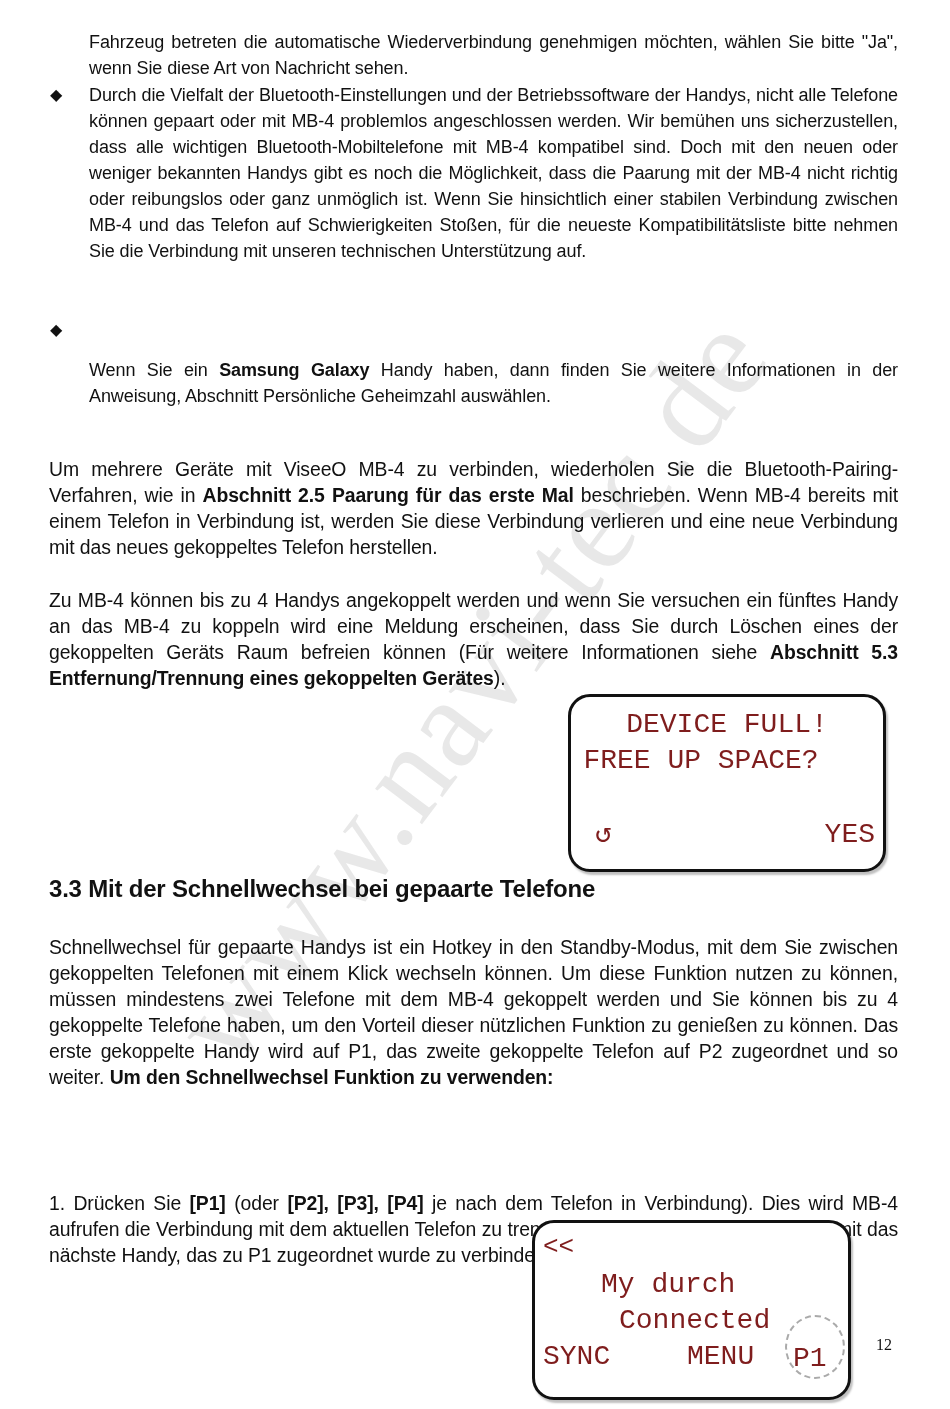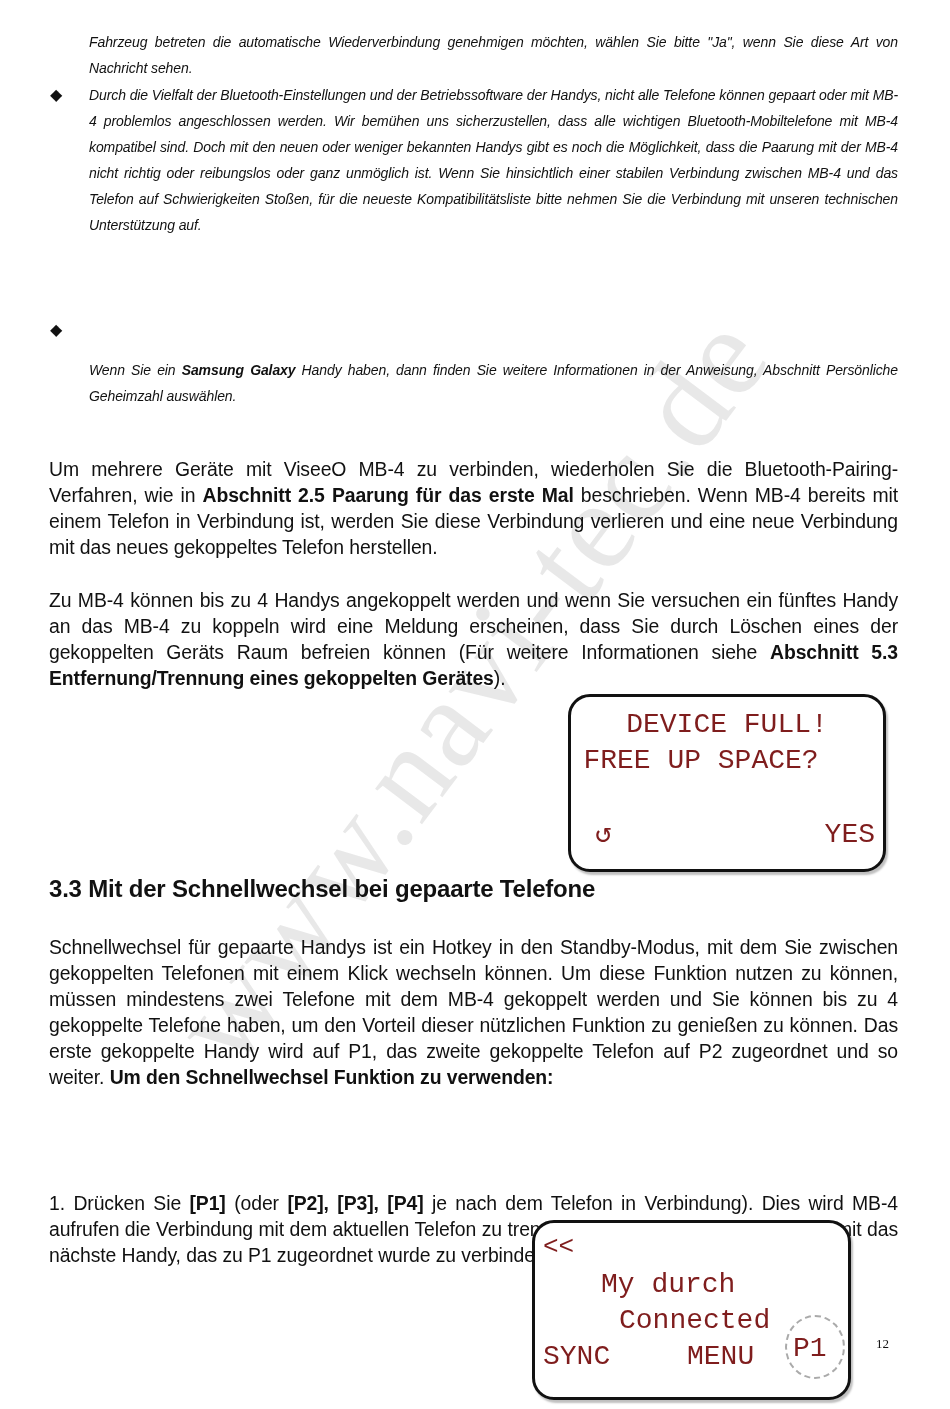--- a/index.html
+++ b/index.html
@@ -6,34 +6,34 @@
   body {
     width: 950px; height: 1409px; position: relative; overflow: hidden;
     font-family: "Liberation Sans", sans-serif; color: #111;
   }
   .page { position: absolute; left: 0; top: 0; width: 950px; height: 1409px; }
   .para {
     position: absolute; left: 49px; width: 849px;
     font-size: 19.4px; line-height: 26px; text-align: justify;
     text-align-last: left; letter-spacing: -0.1px;
   }
-  .bullet-text { position: absolute; left: 89px; width: 809px; font-size: 14px; line-height: 26px; text-align: justify; font-style: italic; letter-spacing: -0.1px; }
+  .bullet-text { position: absolute; left: 89px; width: 809px; font-size: 18px; line-height: 26px; text-align: justify; letter-spacing: -0.1px; }
   .bullet-mark { position: absolute; left: 50px; font-size: 16px; line-height: 26px; }
   .heading {
     position: absolute; left: 49px; font-size: 24px; font-weight: bold;
     line-height: 30px; letter-spacing: -0.2px;
   }
   b { font-weight: bold; }
   .lcd {
     position: absolute; border: 3px solid #111; border-radius: 22px;
     background: #fff; box-shadow: 2px 3px 2px rgba(0,0,0,0.25);
     font-family: Liberation Mono, monospace; color: #7f1d1d;
   }
   .lcd .line { position: absolute; font-size: 28px; line-height: 32px; white-space: nowrap; }
-  .page-num { position: absolute; left: 876px; top: 1336px; font-family: "Liberation Serif", serif; font-size: 13px; }
+  .page-num { position: absolute; left: 876px; top: 1336px; font-family: "Liberation Serif", serif; font-size: 16px; }
   .watermark {
     position: absolute; left: 470px; top: 690px;
     transform: translate(-50%, -50%) rotate(-53deg);
     font-family: "Liberation Serif", serif; font-size: 128px;
     color: rgba(150,150,150,0.22); white-space: nowrap; pointer-events: none;
     letter-spacing: 2px;
   }
   .dashed-circle {
     position: absolute; width: 56px; height: 60px; border: 2px dashed #aaa;
     border-radius: 50%;
@@ -72,17 +72,17 @@
 
   <div class="para" style="top:1190px;"><span>1. Drücken Sie </span><b>[P1]</b><span> (oder </span><b>[P2], [P3], [P4]</b><span> je nach dem Telefon in Verbindung). Dies wird MB-4 aufrufen die Verbindung mit dem aktuellen Telefon zu trennen und damit versucht das Gerät mit das nächste Handy, das zu P1 zugeordnet wurde zu verbinden.</span></div>
 
   <div class="lcd" style="left:532px; top:1220px; width:313px; height:174px;">
     <div class="line" style="left:8px; top:8px; font-size:26px;">&lt;&lt;</div>
     <div class="line" style="left:66px; top:46px;">My durch</div>
     <div class="line" style="left:84px; top:82px;">Connected</div>
     <div class="line" style="left:8px; top:118px;">SYNC</div>
     <div class="line" style="left:124px; top:118px;margin-left:28px;">MENU</div>
     <div class="dashed-circle" style="left:250px; top:92px;"></div>
-    <div class="line" style="left:258px; top:110px;">P1</div>
+    <div class="line" style="left:258px; top:120px;">P1</div>
   </div>
 
   <div class="page-num">12</div>
 </div>
 
 </body></html>

